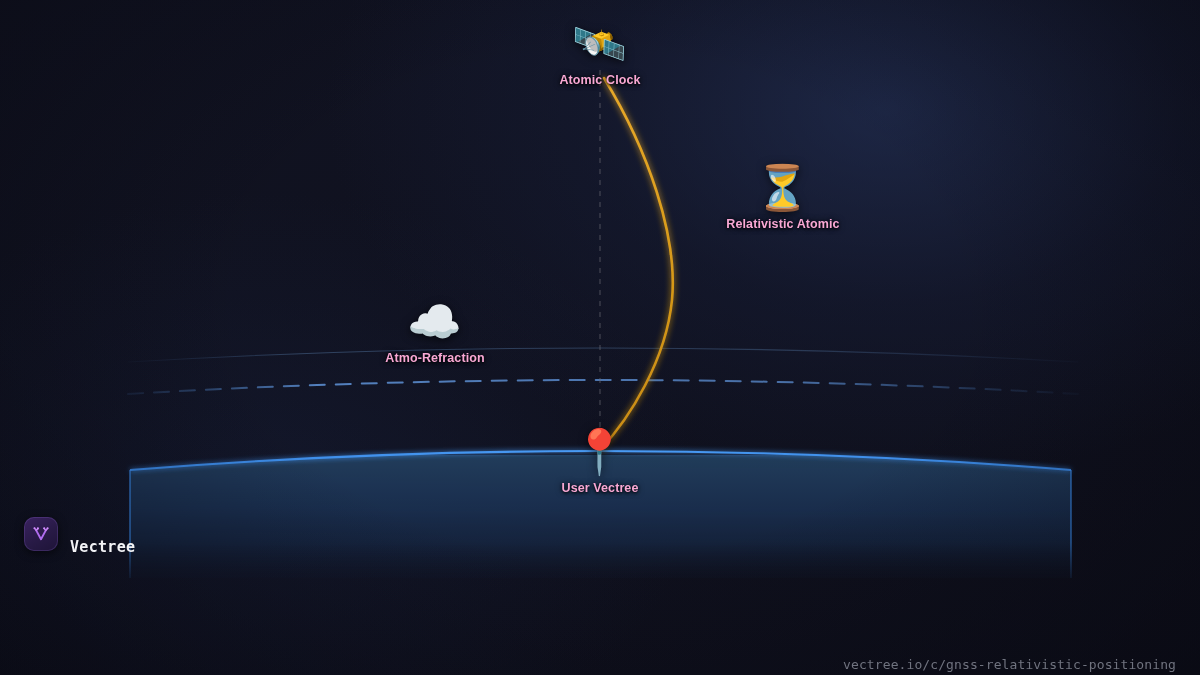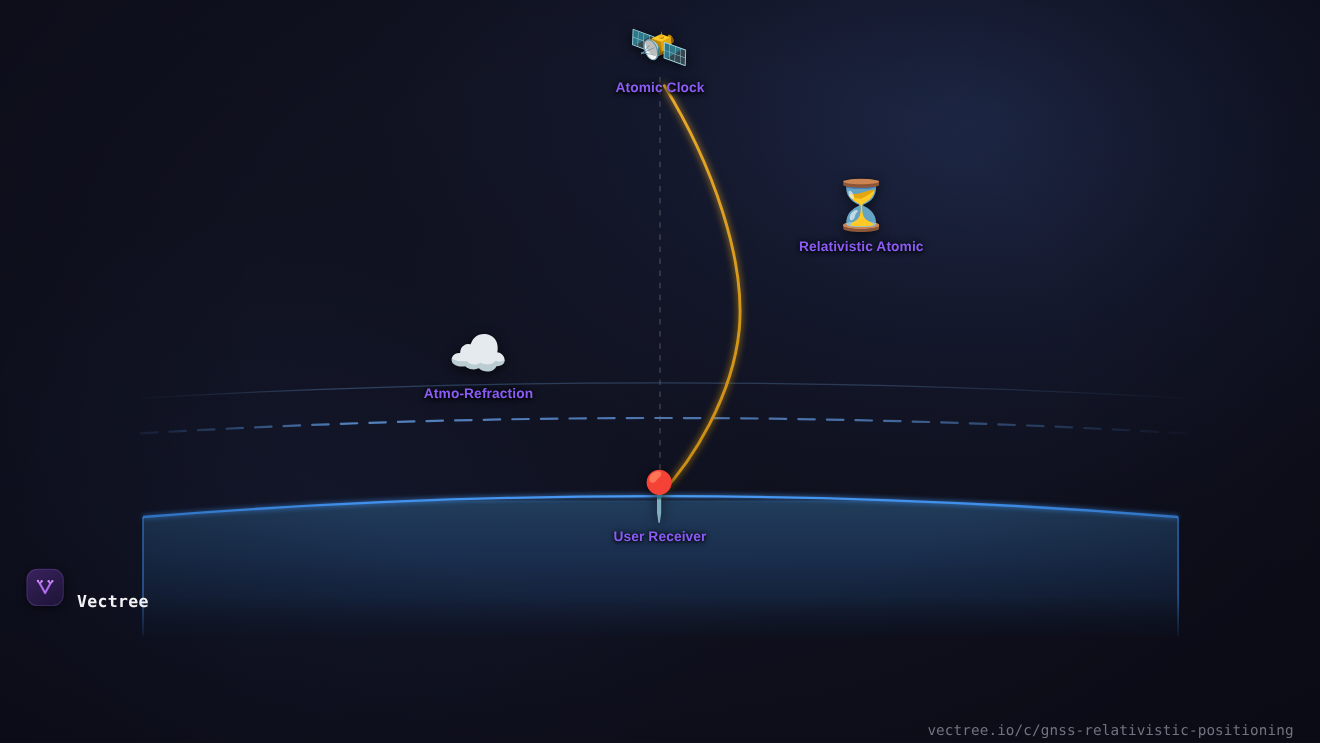--- a/index.html
+++ b/index.html
@@ -51,21 +51,21 @@
     font-size: 44px;
     line-height: 1;
     font-family: "DejaVu Sans", sans-serif;
     text-align: center;
     filter: drop-shadow(0 2px 5px rgba(0,0,0,0.65));
   }
   .node-label {
     margin-top: 7px;
     font-size: 12.5px;
     font-weight: bold;
-    color: #8b5cf6;
+    color: #f9a8d4;
     letter-spacing: 0.1px;
     white-space: nowrap;
     text-shadow: 0 1px 3px rgba(0,0,0,0.95), 0 0 6px rgba(0,0,0,0.8);
   }
 
   
   #brand-row {
     position: absolute;
     left: 24px;
     top: 511px;
@@ -207,21 +207,21 @@
     <div class="node-label">Relativistic Atomic</div>
   </div>
 
   <div class="node" style="left:435px; top:300px;">
     <div class="node-glyph">☁️</div>
     <div class="node-label">Atmo-Refraction</div>
   </div>
 
   <div class="node" style="left:600px; top:430px;">
     <div class="node-glyph">📍</div>
-    <div class="node-label">User Receiver</div>
+    <div class="node-label">User Vectree</div>
   </div>
 
   <div id="brand-row">
     <div id="brand-logo">
       <svg width="20" height="20" viewBox="0 0 20 20">
         <path d="M5.2 6.4 L10 15.2 L14.8 6.4" stroke="#b06cf0" stroke-width="1.9" fill="none" stroke-linecap="round" stroke-linejoin="round"></path>
         <path d="M5.2 6.4 L3.6 4.4 M5.2 6.4 L6.9 4.6" stroke="#c77ff5" stroke-width="1.5" fill="none" stroke-linecap="round"></path>
         <path d="M14.8 6.4 L13.2 4.5 M14.8 6.4 L16.5 4.5" stroke="#c77ff5" stroke-width="1.5" fill="none" stroke-linecap="round"></path>
         <circle cx="3.5" cy="4.2" r="1.05" fill="#d18cff"></circle>
         <circle cx="6.9" cy="4.4" r="1.05" fill="#d18cff"></circle>

